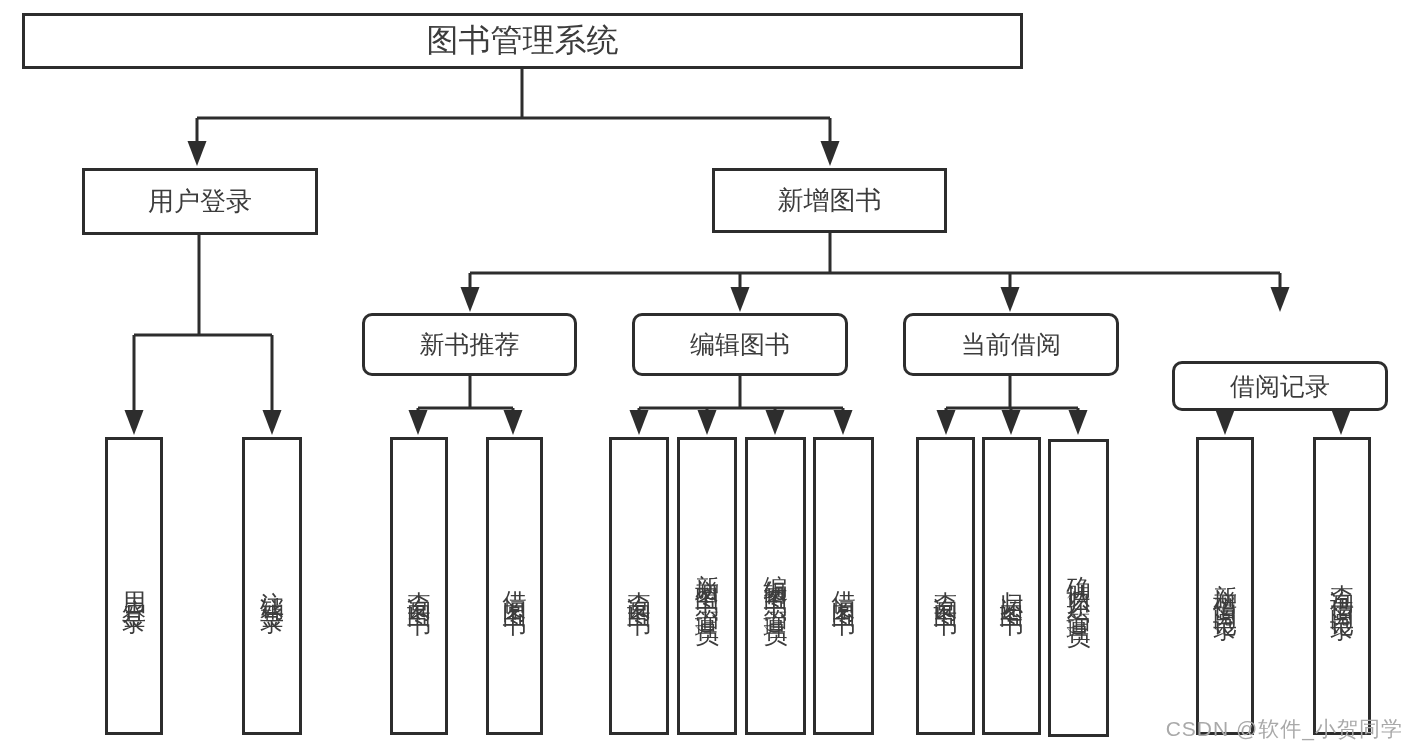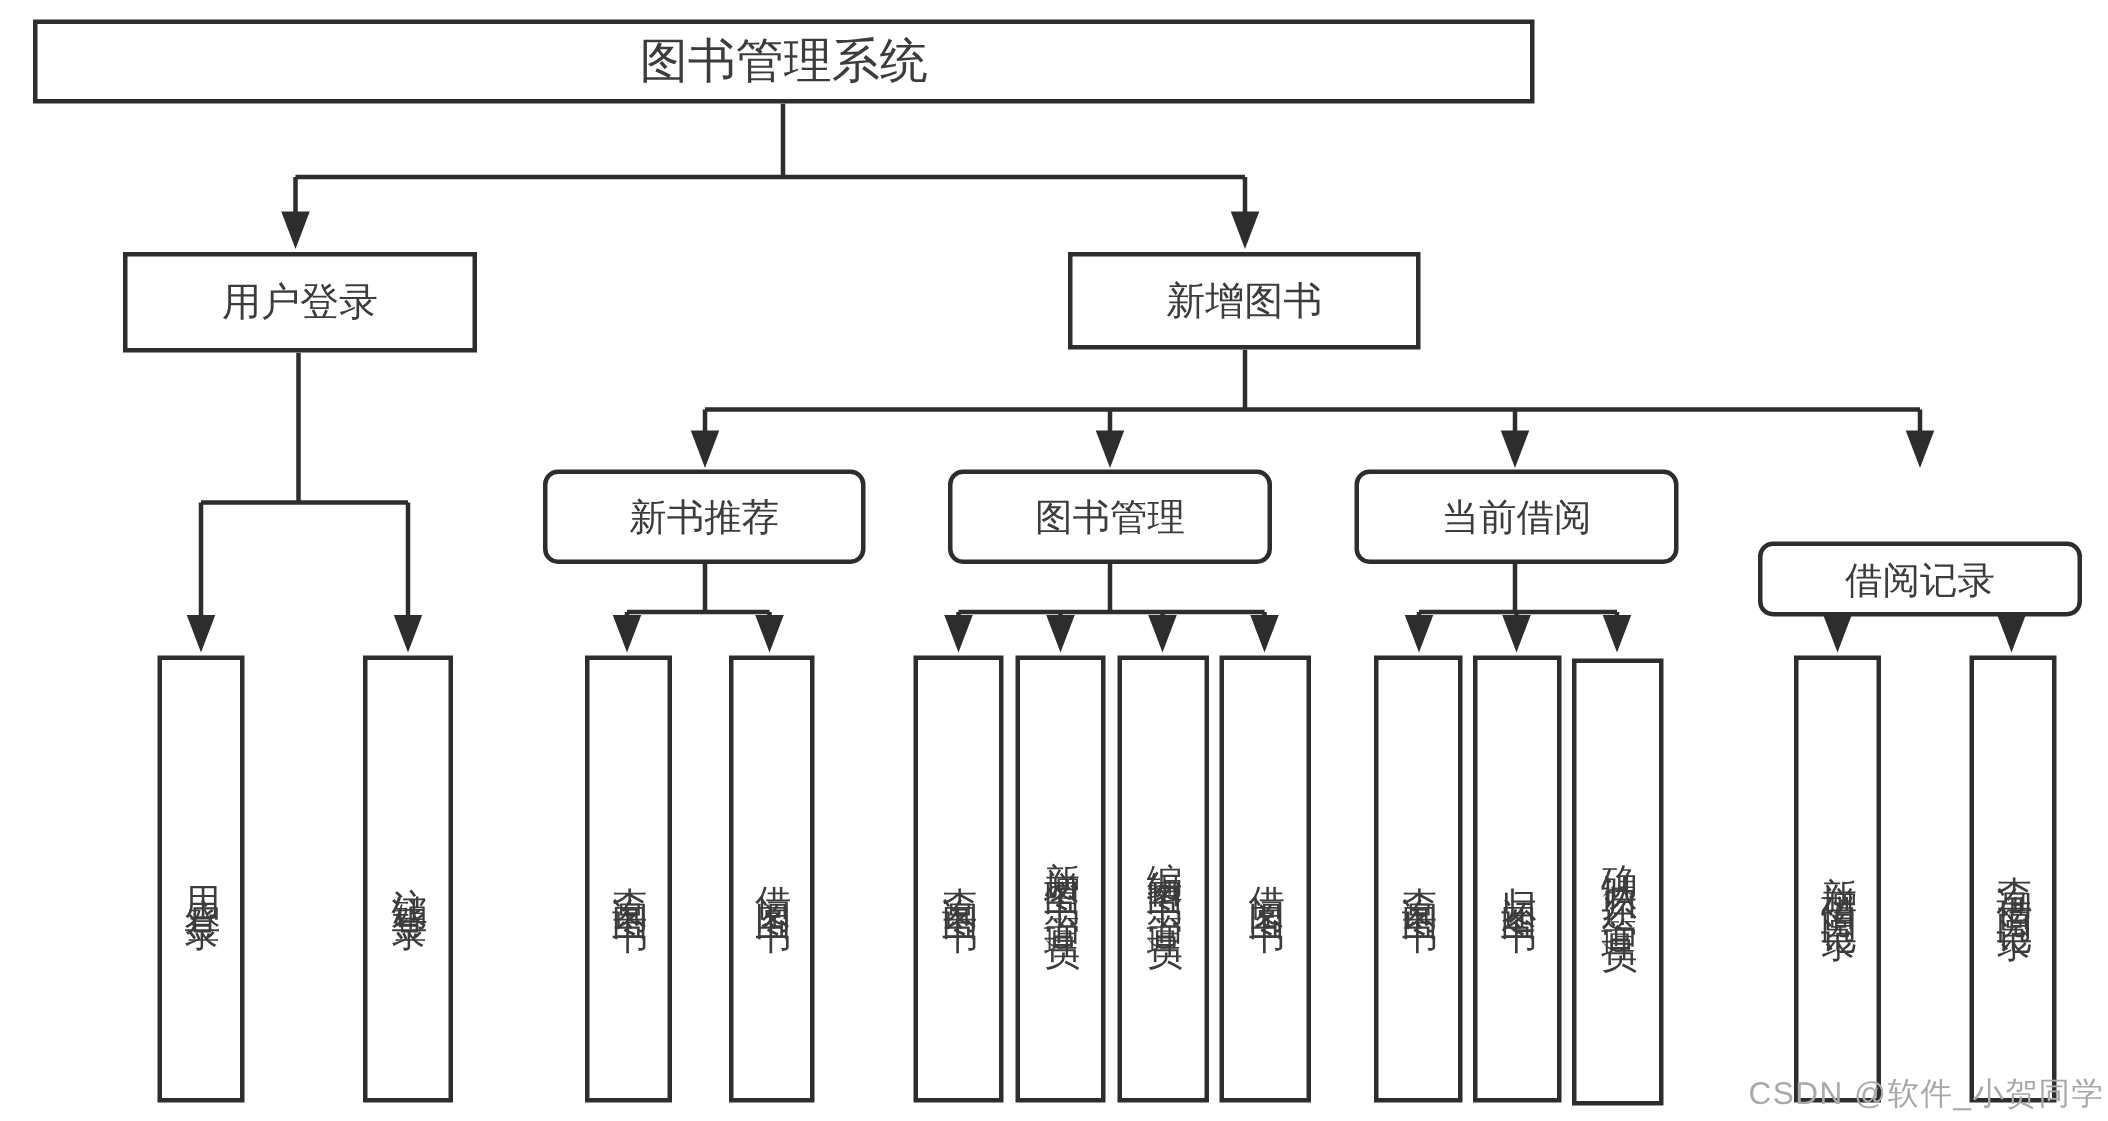--- a/index.html
+++ b/index.html
@@ -98,21 +98,21 @@
     <span>用户登录</span>
   </div>
   <div class="box l2-box" style="left:712px;top:168px;width:235px;height:65px;">
     <span>新增图书</span>
   </div>
 
   <div class="box l3-box" style="left:362px;top:313px;width:215px;height:63px;">
     <span>新书推荐</span>
   </div>
   <div class="box l3-box" style="left:632px;top:313px;width:216px;height:63px;">
-    <span>图书管理</span>
+    <span>编辑图书</span>
   </div>
   <div class="box l3-box" style="left:903px;top:313px;width:216px;height:63px;">
     <span>当前借阅</span>
   </div>
   <div class="box l3-box" style="left:1172px;top:329px;width:216px;height:50px;margin-top:32px;">
     <span>借阅记录</span>
   </div>
 
   <div class="box leaf" style="left:105px;width:58px;">
     <span class="vtext">用户登录</span>

